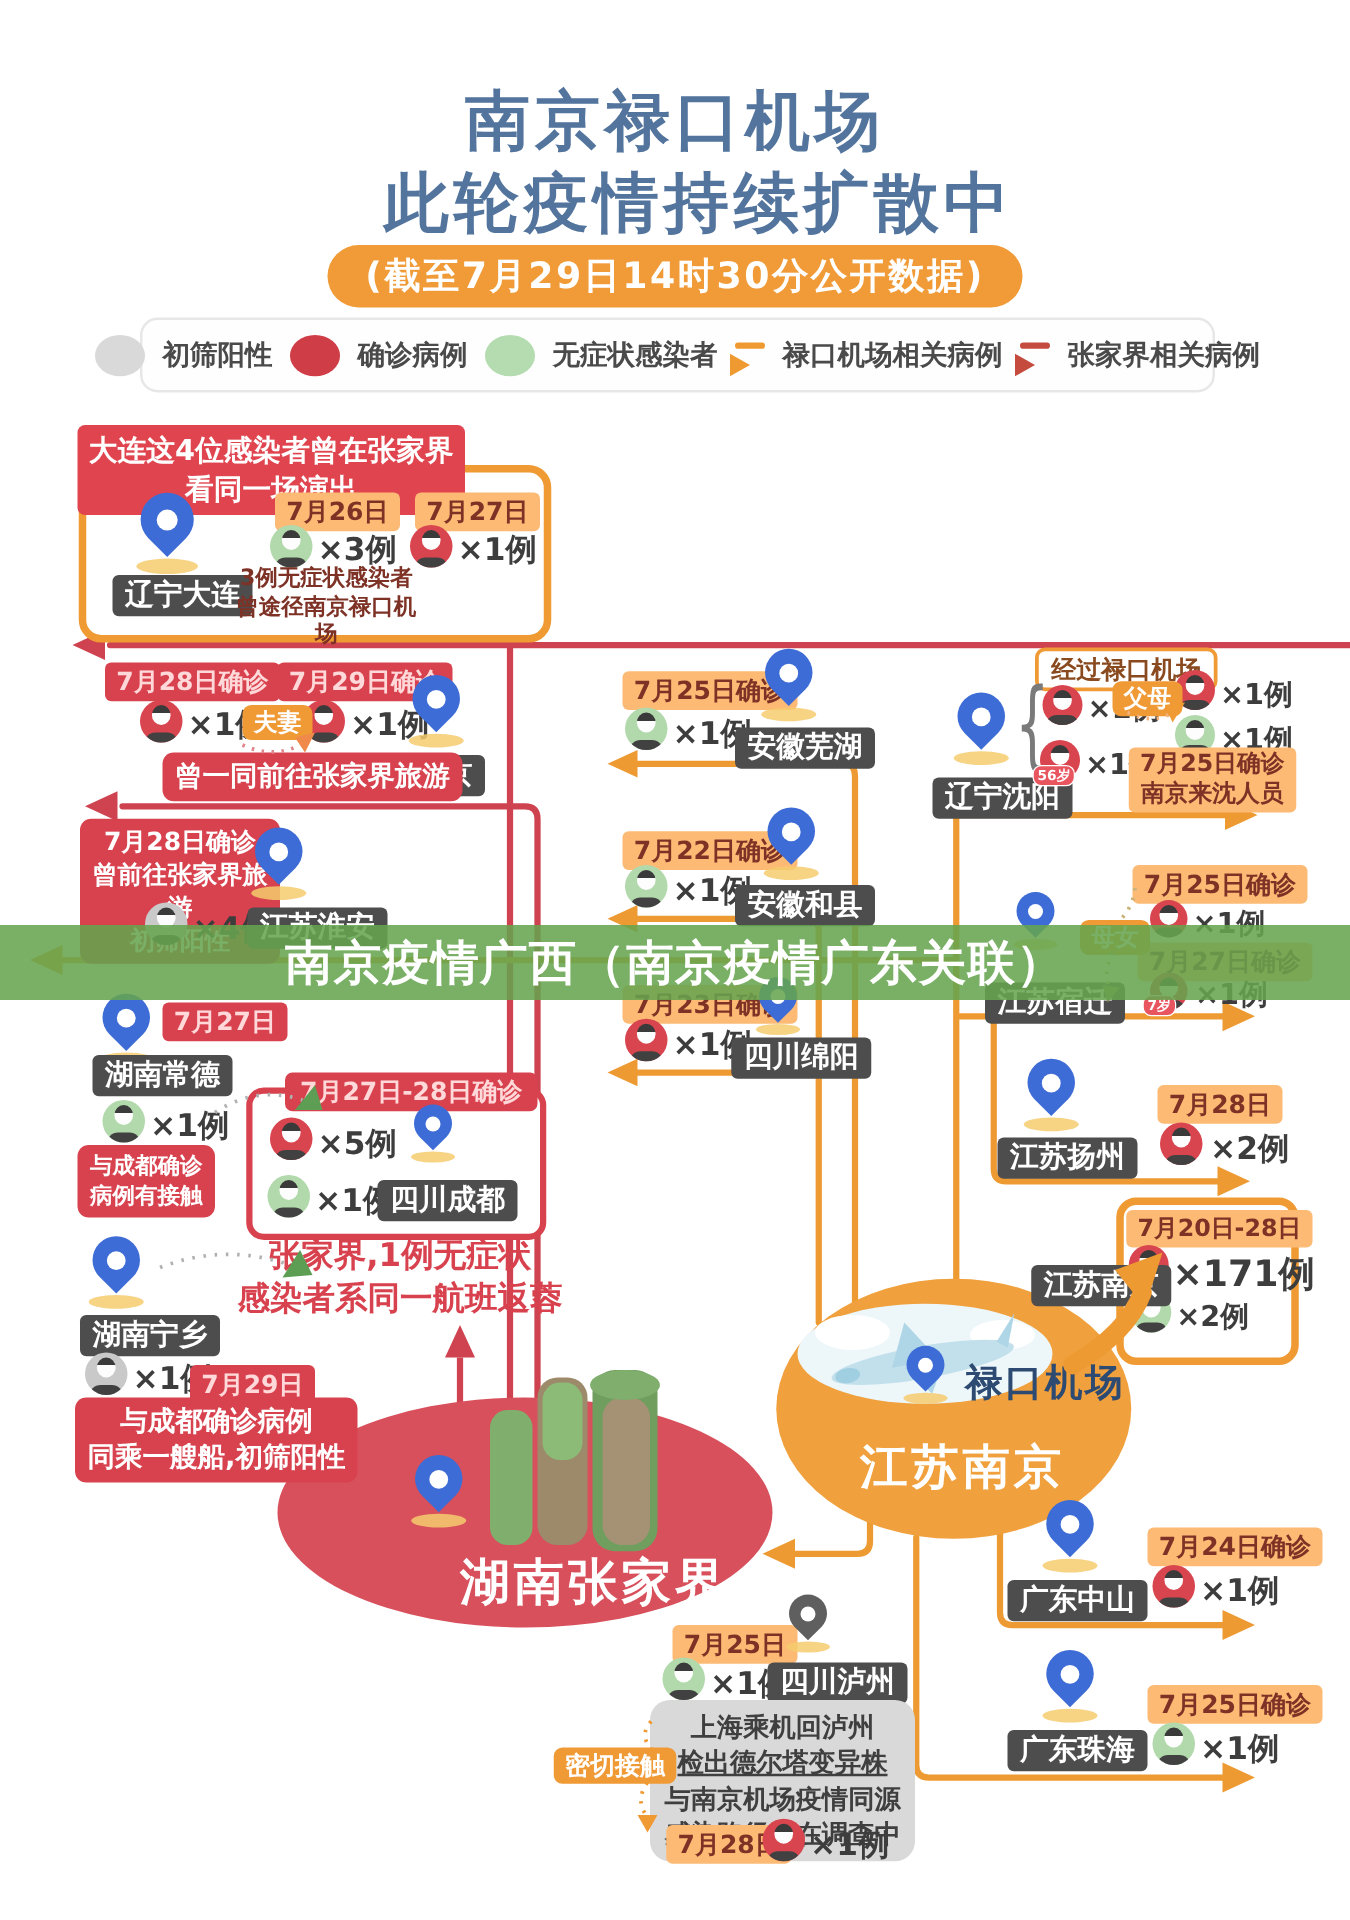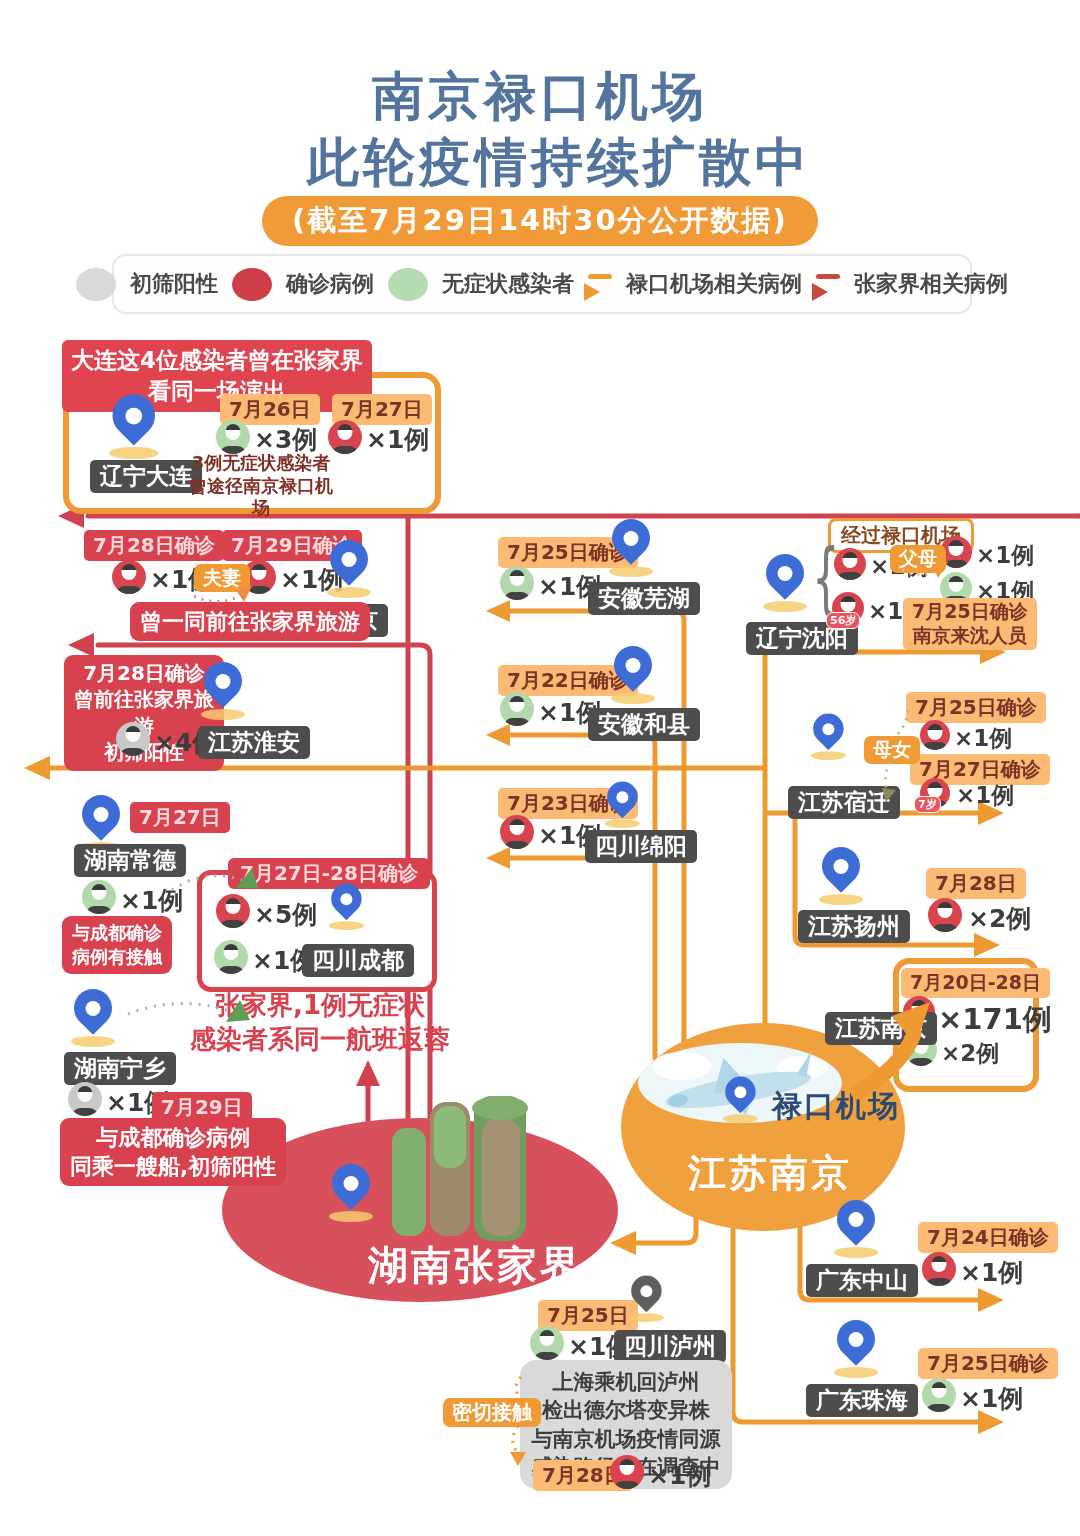--- a/index.html
+++ b/index.html
@@ -338,21 +338,21 @@
   <div class="av green" style="left:530px;top:1326px;"></div>
   <div class="cnt" style="left:568px;top:1330px;">×1例</div>
   <div class="pin dark sm" style="left:628px;top:1274px;">
       <span class="shadow"></span>
       <span class="drop"></span>
       <span class="hole"></span>
     </div>
   <div class="loc" style="left:614px;top:1330px;">四川泸州</div>
   <div class="graybox" style="left:520px;top:1360px;width:192px;">
     <span style="display:block;">上海乘机回泸州</span>
-    <span style="display:block;">检出德尔塔变异株</span>
+    <span style="display:block;text-decoration:underline;">检出德尔塔变异株</span>
     <span style="display:block;">与南京机场疫情同源</span>
     <span style="display:block;">感染路径仍在调查中</span>
   </div>
   <div class="chip" style="left:443px;top:1398px;font-size:20px;">密切接触</div>
   <div class="dorange" style="left:533px;top:1460px;">7月28日</div>
   <div class="av red" style="left:610px;top:1455px;"></div>
   <div class="cnt" style="left:648px;top:1459px;">×1例</div>
 
   <svg class="layer" width="1080" height="1536" style="z-index:40;pointer-events:none;">
     <path d="M858 1092 Q902 1066 914 1034" stroke="#ee9a33" stroke-width="15" fill="none" stroke-linecap="round"></path>
@@ -366,14 +366,17 @@
     <polygon points="886,802 882,788 896,790" fill="#8a8a5a"></polygon>
     <path d="M172 890 Q205 868 242 880" stroke="#b0b0b0" stroke-width="3" fill="none" stroke-dasharray="2 7"></path>
     <polygon points="252,868 236,888 258,888" fill="#5d9e54"></polygon>
     <path d="M128 1014 Q180 994 232 1012" stroke="#b0b0b0" stroke-width="3" fill="none" stroke-dasharray="2 7"></path>
     <polygon points="240,1000 226,1022 250,1020" fill="#5d9e54"></polygon>
     <path d="M522 1400 Q510 1388 522 1376" stroke="#ef9a33" stroke-width="3" fill="none" stroke-dasharray="2 6"></path>
     <path d="M518 1426 Q508 1440 517 1452" stroke="#ef9a33" stroke-width="3" fill="none" stroke-dasharray="2 6"></path>
     <polygon points="510,1452 526,1452 518,1466" fill="#ef9a33"></polygon>
   </svg>
 
+  <div class="banner">
+    <span>南京疫情广西（南京疫情广东关联）</span>
+  </div>
 
 </div>
 
 </body></html>

